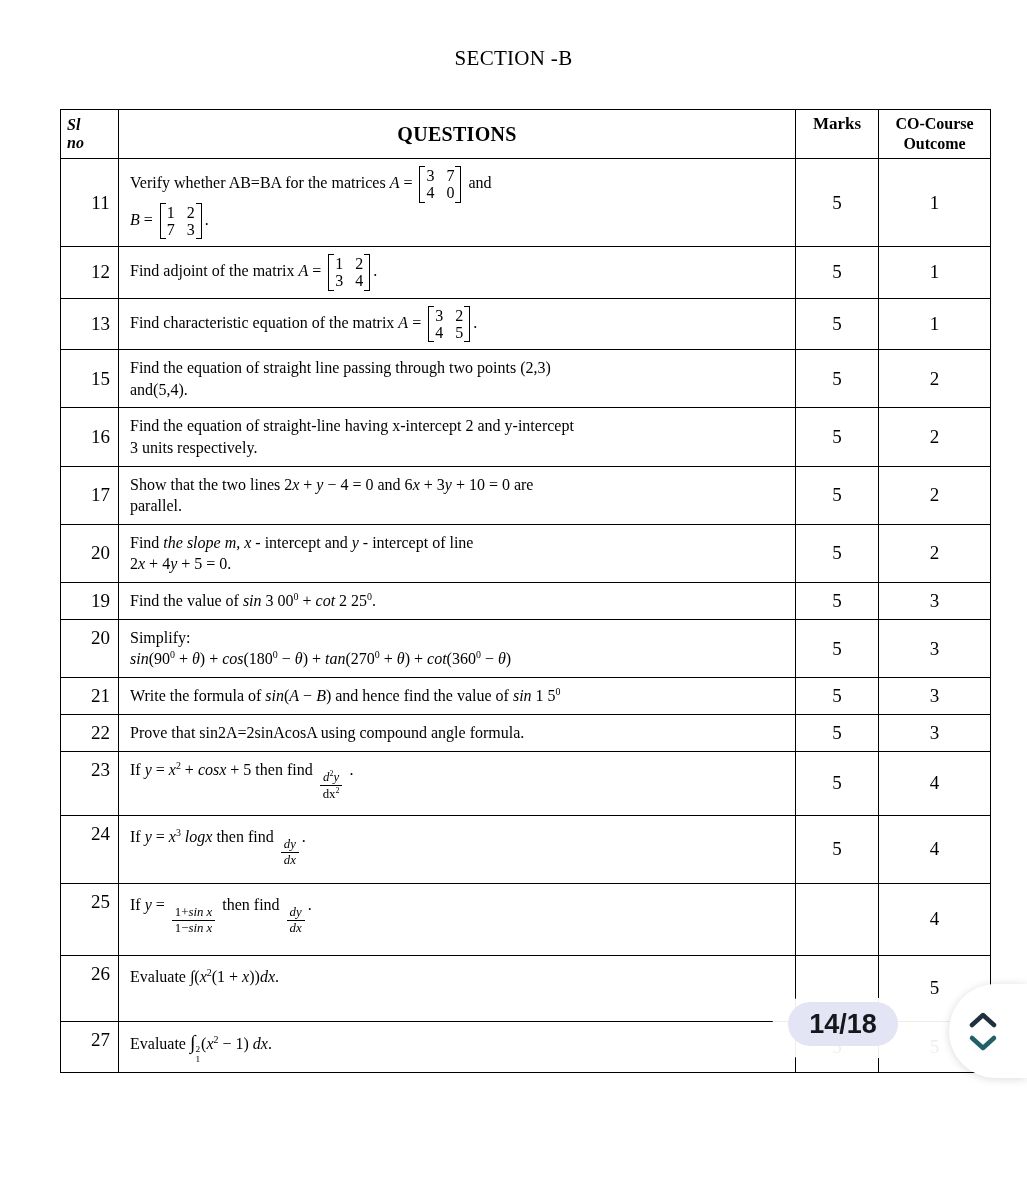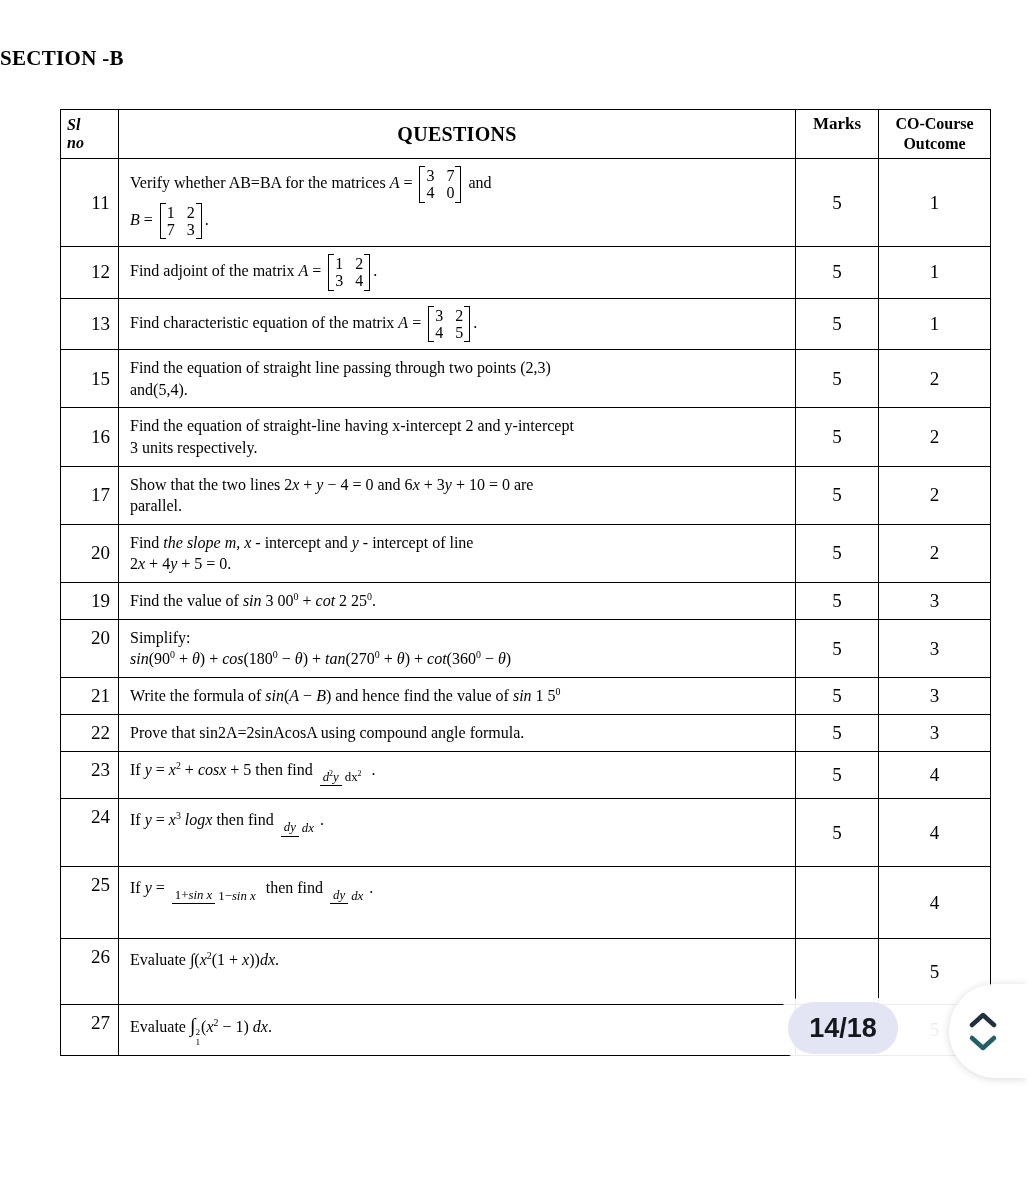--- a/index.html
+++ b/index.html
@@ -1,21 +1,21 @@
 <!DOCTYPE html>
 <html style="--pill-bg: #e3e4f4;"><head>
 <meta charset="utf-8">
 <style>
   html,body{margin:0;padding:0;}
   body{
     width:1027px;height:1200px;background:#ffffff;position:relative;overflow:hidden;
     font-family:"Liberation Serif", serif;color:#000;
   }
   .page-title{
-    font-weight:bold;font-size:21px;padding-top:46px;letter-spacing:.3px;
+    text-align:center;font-weight:normal;font-size:21px;padding-top:46px;letter-spacing:.3px;
   }
   table.qtable{
     border-collapse:collapse;table-layout:fixed;width:930px;margin:38px 0 0 60px;
   }
   .qtable th,.qtable td{border:1.6px solid #000;}
   .qtable th{font-weight:bold;padding:4px 6px;}
   .h-sl{font-size:16px;line-height:1.15;white-space:pre-line;text-align:left;padding-left:10px;vertical-align:middle;font-style:italic;}
   .h-q{font-size:20px;text-align:center;vertical-align:middle;letter-spacing:.3px;}
   .h-marks{font-size:17px;text-align:center;vertical-align:top;padding-top:8px;}
   .h-co{font-size:16px;line-height:1.25;white-space:pre-line;text-align:center;vertical-align:middle;}
@@ -32,33 +32,33 @@
   
   .mat{
     display:inline-grid;grid-template-columns:auto auto;column-gap:12px;row-gap:0;
     padding:1px 7px;position:relative;vertical-align:middle;line-height:1.08;margin:0 3px;
   }
   .mat span{text-align:center;}
   .mat::before,.mat::after{content:"";position:absolute;top:0;bottom:0;width:5px;border:1.6px solid #000;}
   .mat::before{left:0;border-right:none;}
   .mat::after{right:0;border-left:none;}
   
-  .frac{display:inline-flex;flex-direction:row;align-items:center;vertical-align:-0.45em;
+  .frac{display:inline-flex;flex-direction:column;align-items:center;vertical-align:-0.45em;
     font-size:0.8em;line-height:1.2;margin:5px 3px;}
   .frac .fn{border-bottom:1.2px solid #000;padding:0 3px;}
   .frac .fd{padding:0 3px;}
   .bigint{font-size:1.25em;}
   .lim{display:inline-flex;flex-direction:column;font-size:0.58em;line-height:1.05;vertical-align:-0.35em;margin-right:1px;}
   
   .overlay-backdrop{
     position:absolute;left:772px;top:998px;width:256px;height:60px;
     background:rgba(255,255,255,0.93);border-radius:30px;
   }
   .page-pill{
-    position:absolute;left:788px;top:1002px;width:110px;height:52px;border-radius:27px;
+    position:absolute;left:788px;top:1002px;width:110px;height:44px;border-radius:27px;
     background:var(--pill-bg,#e3e4f4);
     display:flex;align-items:center;justify-content:center;
     font-family:"Liberation Sans", sans-serif;font-size:27px;font-weight:600;color:#15171c;
   }
   .chev-panel{
     position:absolute;right:0;top:984px;width:78px;height:94px;background:#fff;
     border-radius:47px 0 0 47px;box-shadow:0 1px 8px rgba(0,0,0,0.15);
     display:flex;flex-direction:column;align-items:center;justify-content:center;gap:5px;
     padding-right:10px;box-sizing:border-box;
   }

